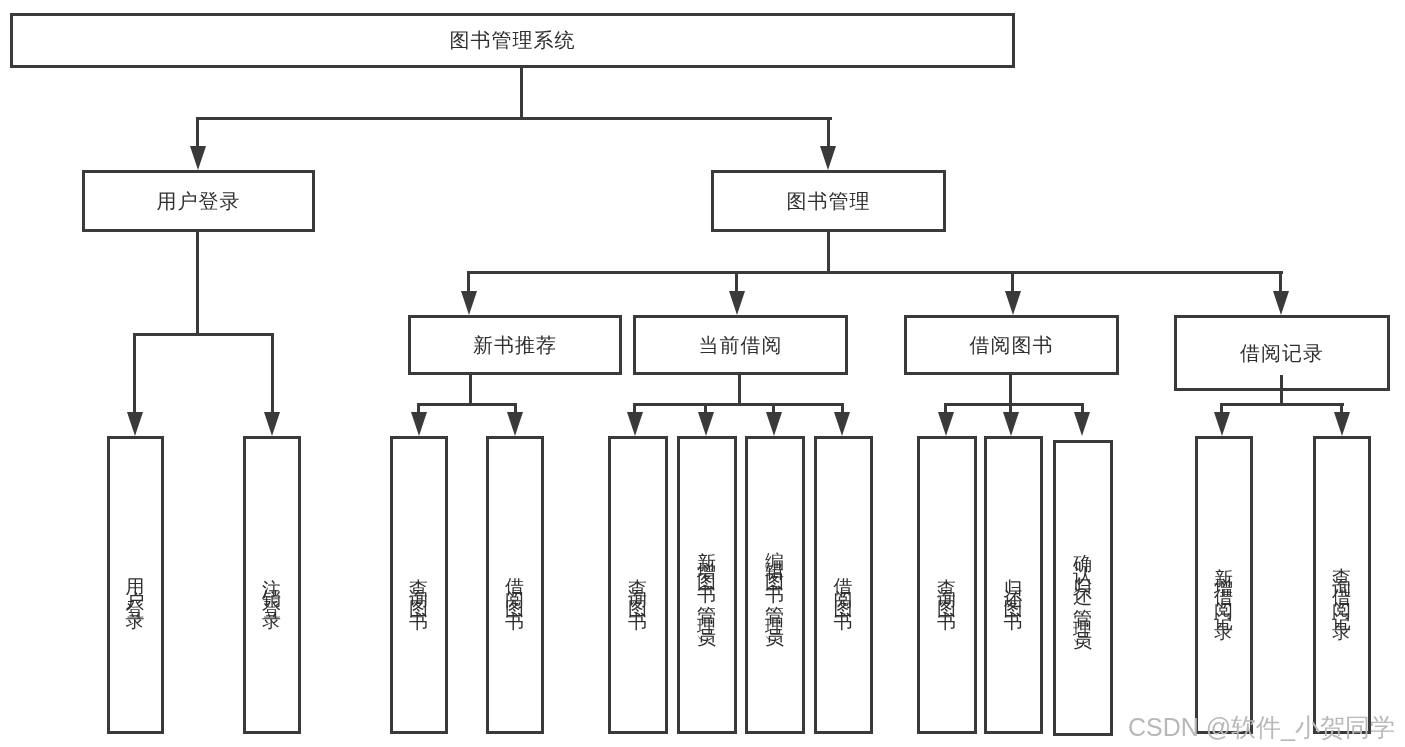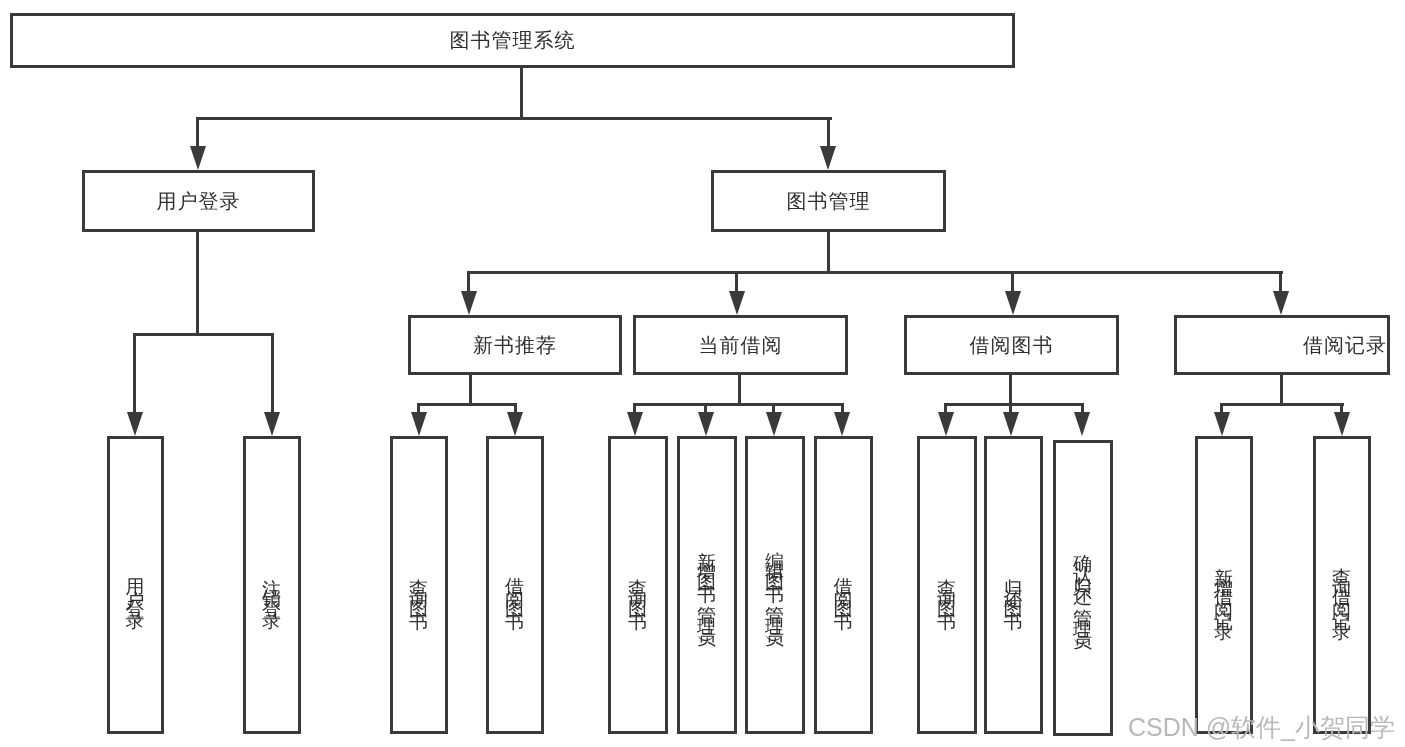--- a/index.html
+++ b/index.html
@@ -108,21 +108,21 @@
 
   <div class="box" style="left:364px; top:315px; width:214px; height:60px;margin-left:44px;">
     <span class="hlabel">新书推荐</span>
   </div>
   <div class="box" style="left:633px; top:315px; width:215px; height:60px;">
     <span class="hlabel">当前借阅</span>
   </div>
   <div class="box" style="left:904px; top:315px; width:215px; height:60px;">
     <span class="hlabel">借阅图书</span>
   </div>
-  <div class="box" style="left:1174px; top:315px; width:216px; height:60px;justify-content:flex-end;">
+  <div class="box" style="left:1174px; top:315px; width:216px; height:76px;">
     <span class="hlabel">借阅记录</span>
   </div>
 
   <div class="line" style="left:469px; top:375px; width:3px; height:31px;"></div>
   <div class="line" style="left:417px; top:403px; width:100px; height:3px;"></div>
   <div class="line" style="left:417px; top:403px; width:3px; height:11px;"></div>
   <div class="arrow" style="left:411px; top:412px;"></div>
   <div class="line" style="left:514px; top:403px; width:3px; height:11px;"></div>
   <div class="arrow" style="left:507px; top:412px;"></div>
 

